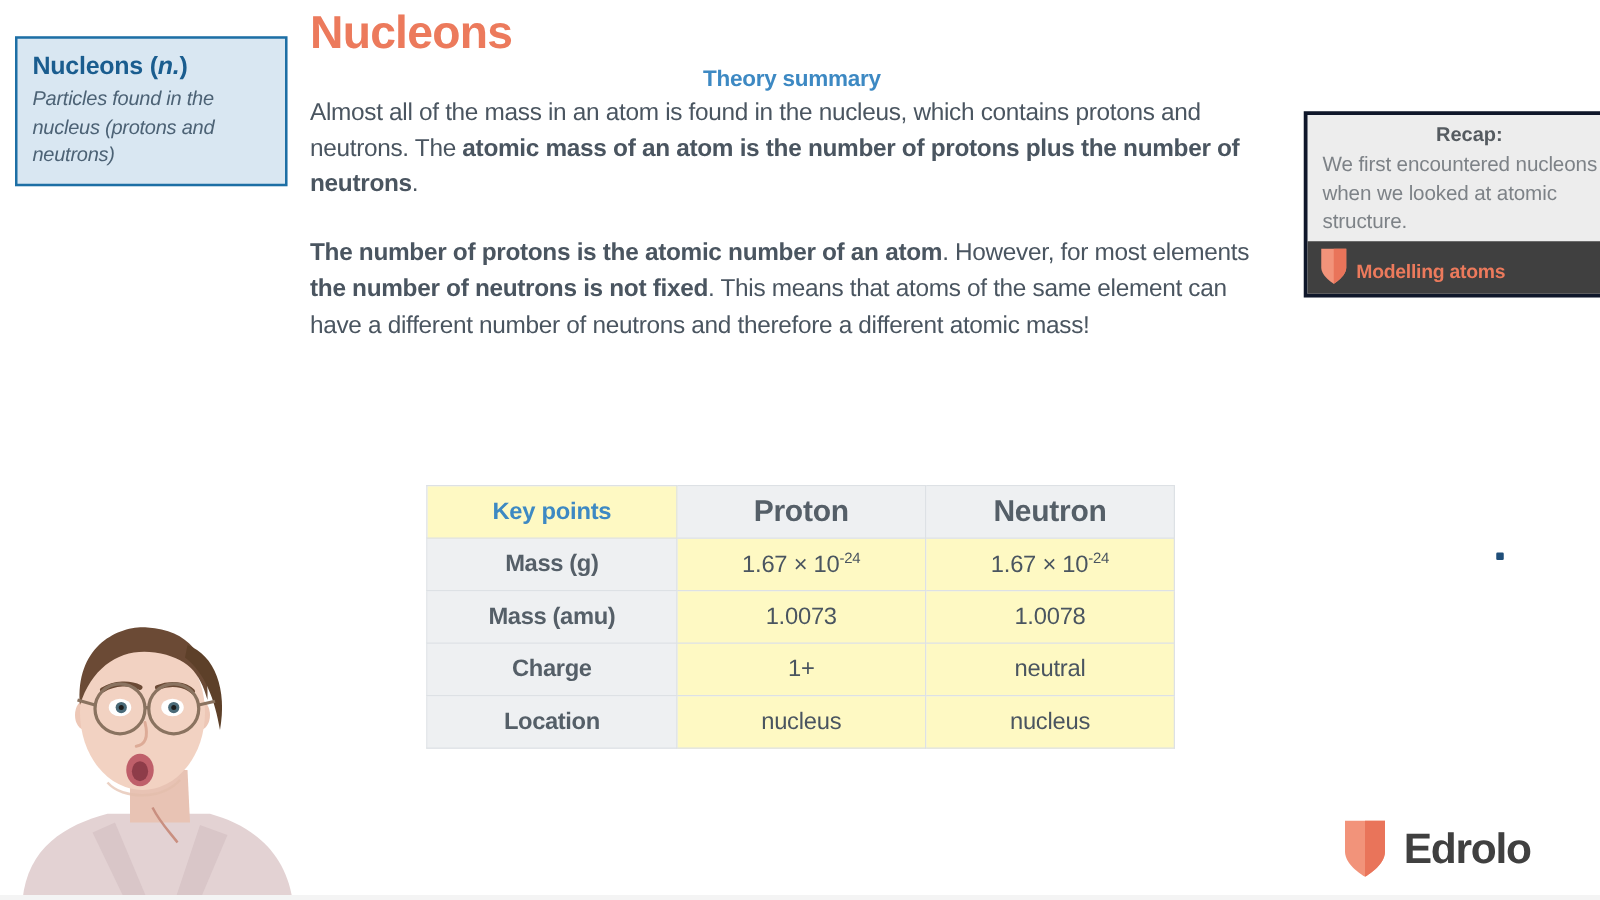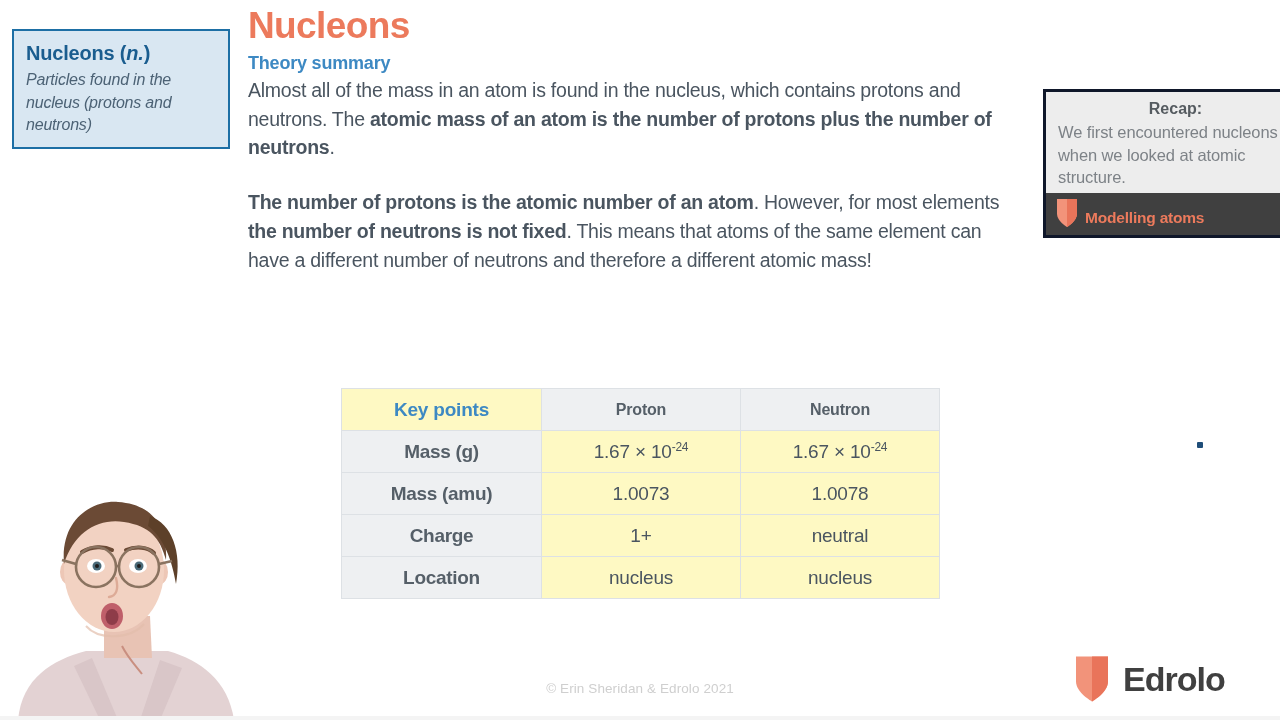--- a/index.html
+++ b/index.html
@@ -62,21 +62,22 @@
     color: #ec7a5c;
     letter-spacing: -0.6px;
     line-height: 1.1;
     margin: 0 0 6px 0;
   }
   .section-heading {
     font-size: 18px;
     font-weight: bold;
     color: #3d89c3;
     letter-spacing: -0.2px;
-    margin: 0 0 2px 0;
+    margin: 0 0 2px 11px;
+    text-align: center;
   }
   .body-para {
     font-size: 19.5px;
     color: #4a5560;
     line-height: 1.48;
     letter-spacing: -0.25px;
     margin: 0;
   }
   .body-para + .body-para { margin-top: 26px; }
   .body-para b { font-weight: bold; color: #4a5560; }
@@ -149,21 +150,21 @@
     border-left-color: transparent;
     color: #3d89c3;
     font-weight: bold;
     font-size: 19px;
     letter-spacing: -0.2px;
   }
   .th-col {
     background: #eef0f2;
     color: #555f68;
     font-weight: bold;
-    font-size: 16px;
+    font-size: 24px;
     letter-spacing: -0.2px;
   }
   .row-label {
     background: #eef0f2;
     color: #555f68;
     font-weight: bold;
     font-size: 19px;
     letter-spacing: -0.3px;
   }
   .cell-val {
@@ -297,21 +298,20 @@
         <td class="cell-val">neutral</td>
       </tr>
       <tr>
         <td class="row-label">Location</td>
         <td class="cell-val">nucleus</td>
         <td class="cell-val">nucleus</td>
       </tr>
     </tbody>
   </table>
 
-  <div class="copyright">© Erin Sheridan &amp; Edrolo 2021</div>
 
   <div class="edrolo-logo">
     <span>
       <svg class="shield" width="38" height="48" viewBox="0 0 22 30" aria-hidden="true">
         <path d="M1 1 H21 V16.5 C21 23.5 11 29 11 29 C11 29 1 23.5 1 16.5 Z" fill="#f2937a"></path>
         <path d="M11 1 H21 V16.5 C21 23.5 11 29 11 29 Z" fill="#e9745a"></path>
       </svg>
     </span>
     <span class="edrolo-word">Edrolo</span>
   </div>

